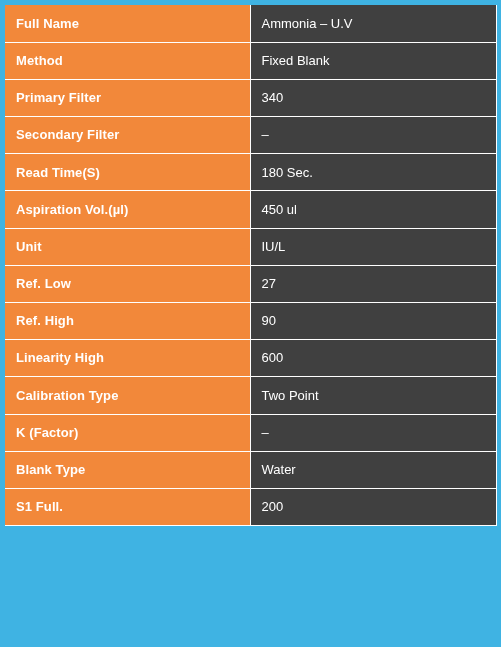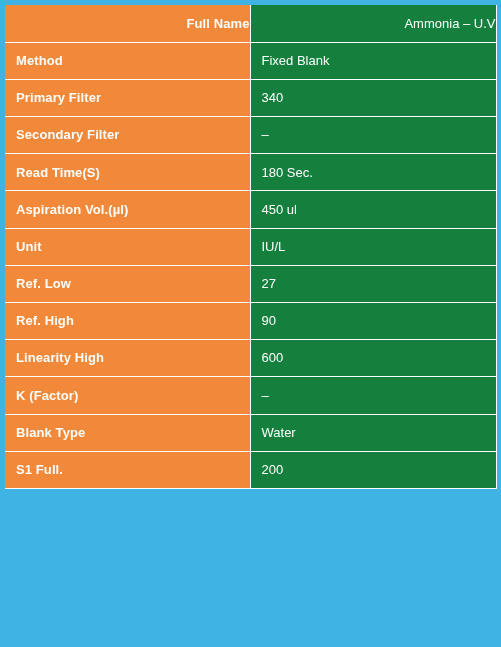--- a/index.html
+++ b/index.html
@@ -35,26 +35,25 @@
     white-space: nowrap;
   }
   .params-table td.param-label {
     width: 245px;
     background: #f2883a;
     font-weight: bold;
     letter-spacing: 0.1px;
   }
   .params-table td.param-value {
     width: 246px;
-    background: #15803d;
+    background: #404040;
     font-weight: normal;
   }
   .params-table tr:first-child td {
     border-top: none;
-    text-align: right;
   }
   .params-table td.param-label {
     border-left: none;
   }
   .params-table td.param-value {
     border-right: 1px solid #ffffff;
   }
 </style>
 </head>
 <body>
@@ -95,20 +94,24 @@
       </tr>
       <tr>
         <td class="param-label">Ref. High</td>
         <td class="param-value">90</td>
       </tr>
       <tr>
         <td class="param-label">Linearity High</td>
         <td class="param-value">600</td>
       </tr>
       <tr>
+        <td class="param-label">Calibration Type</td>
+        <td class="param-value">Two Point</td>
+      </tr>
+      <tr>
         <td class="param-label">K (Factor)</td>
         <td class="param-value">–</td>
       </tr>
       <tr>
         <td class="param-label">Blank Type</td>
         <td class="param-value">Water</td>
       </tr>
       <tr>
         <td class="param-label">S1 Full.</td>
         <td class="param-value">200</td>

